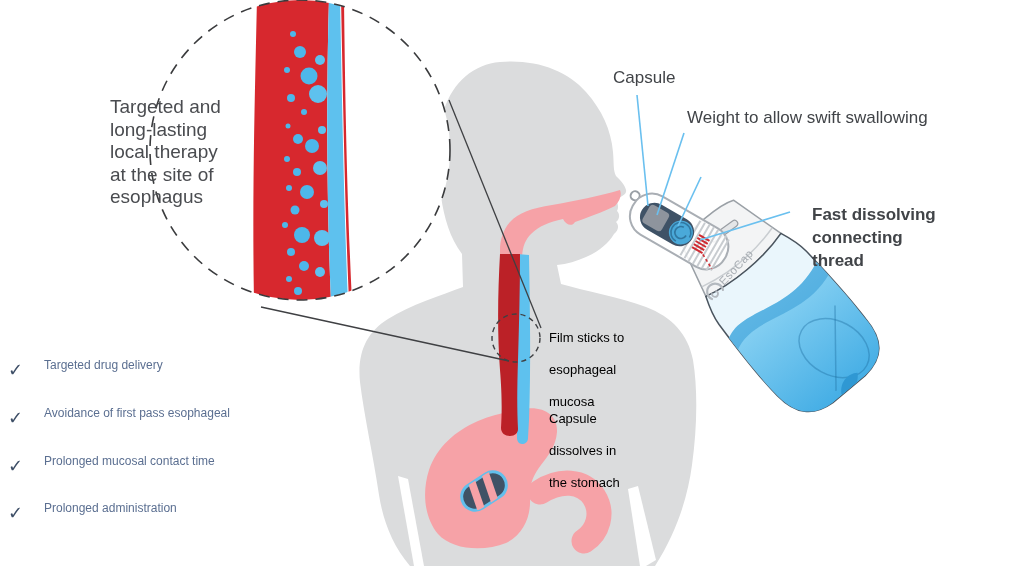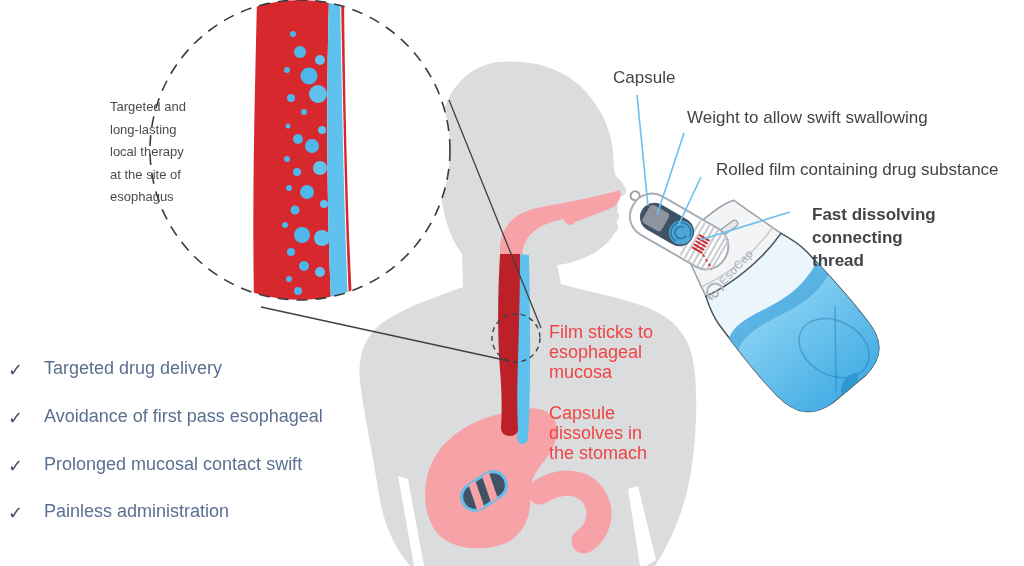--- a/index.html
+++ b/index.html
@@ -1,26 +1,26 @@
 <!DOCTYPE html>
 <html><head>
 <meta charset="utf-8">
 <style>
   html,body{margin:0;padding:0;background:#ffffff;}
   #stage{position:relative;width:1024px;height:566px;background:#ffffff;overflow:hidden;
          font-family:"Liberation Sans","DejaVu Sans",sans-serif;}
   #art{position:absolute;left:0;top:0;}
   .lbl{position:absolute;color:#414448;font-size:17px;line-height:21px;white-space:nowrap;}
   .multiline{white-space:pre-line;font-weight:bold;}
-  .body-lbl{position:absolute;color:#ef4444;font-size:18px;line-height:20px;white-space:pre-line;}
+  .body-lbl{position:absolute;color:#000000;font-size:13px;line-height:32px;white-space:pre-line;}
   .mag-caption{position:absolute;left:110px;top:96px;width:130px;color:#4a4c50;
-               font-size:13px;line-height:22.5px;white-space:pre-line;}
+               font-size:19px;line-height:22.5px;white-space:pre-line;}
   .benefit{position:absolute;left:0;width:420px;height:30px;}
   .benefit .check{position:absolute;left:8px;top:1px;color:#3d4e66;font-size:18px;}
-  .benefit .btext{position:absolute;left:44px;top:0;color:#5b6f91;font-size:18px;white-space:nowrap;}
+  .benefit .btext{position:absolute;left:44px;top:0;color:#5b6f91;font-size:12px;white-space:nowrap;}
 </style>
 </head>
 <body>
 
 <div id="stage">
 
   <svg id="art" width="1024" height="566" viewBox="0 0 1024 566">
     <defs>
       <clipPath id="magclip">
           <circle cx="300" cy="150" r="150"></circle>
@@ -192,21 +192,20 @@
   </svg>
 
   <div class="mag-caption">Targeted and
 long-lasting
 local therapy
 at the site of
 esophagus</div>
 
   <div class="lbl" style="left:613px;top:67px;">Capsule</div>
   <div class="lbl" style="left:687px;top:107px;">Weight to allow swift swallowing</div>
-  <div class="lbl" style="left:716px;top:159px;">Rolled film containing drug substance</div>
   <div class="lbl multiline" style="left:812px;top:203px;line-height:23px;">Fast dissolving connecting
 thread</div>
 
   <div class="body-lbl" style="left:549px;top:322px;">Film sticks to
 esophageal
 mucosa</div>
   <div class="body-lbl" style="left:549px;top:403px;">Capsule
 dissolves in
 the stomach</div>
 
@@ -214,21 +213,21 @@
     <div class="benefit" style="top:358px;">
       <span class="check">✓</span>
       <span class="btext">Targeted drug delivery</span>
     </div>
     <div class="benefit" style="top:406px;">
       <span class="check">✓</span>
       <span class="btext">Avoidance of first pass esophageal</span>
     </div>
     <div class="benefit" style="top:454px;">
       <span class="check">✓</span>
-      <span class="btext">Prolonged mucosal contact swift</span>
+      <span class="btext">Prolonged mucosal contact time</span>
     </div>
     <div class="benefit" style="top:501px;">
       <span class="check">✓</span>
-      <span class="btext">Painless administration</span>
+      <span class="btext">Prolonged administration</span>
     </div>
   </div>
 
 </div>
 
 </body></html>

